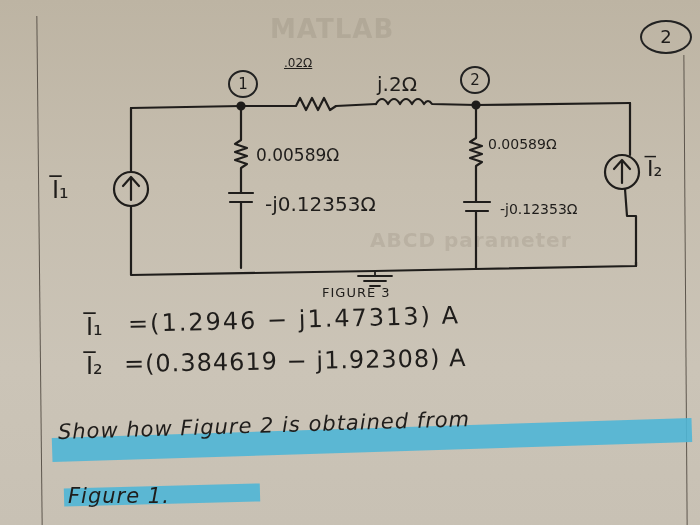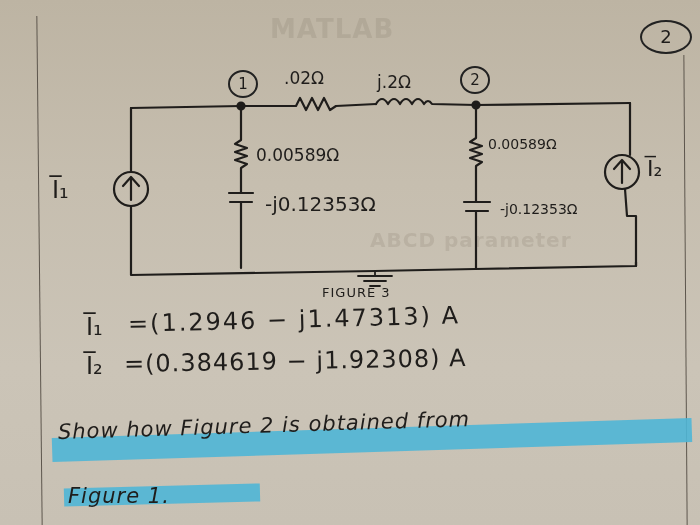--- a/index.html
+++ b/index.html
@@ -70,22 +70,22 @@
   <circle cx="622" cy="172" r="17"></circle>
   <path d="M622 183 L622 161 M614 169 L622 160 L630 169"></path>
   <path d="M625 189 L627 216 L636 216 L636 266"></path>
 
   <path d="M375 271 L375 275 M358 276 L392 276 M364 281 L386 281 M370 286 L380 286" stroke-width="1.8"></path>
 </svg>
 
 <div class="node-label" style="left:228px; top:70px;">1</div>
 <div class="node-label" style="left:460px; top:66px;">2</div>
 
-<div class="hand" style="left:284px; top:68px; font-size:17px;">.02Ω</div>
-<div class="hand" style="left:377px; top:72px; font-size:17px;">j.2Ω</div>
+<div class="hand" style="left:284px; top:56px; font-size:12px;text-decoration:underline;">.02Ω</div>
+<div class="hand" style="left:377px; top:72px; font-size:20px;">j.2Ω</div>
 <div class="hand" style="left:256px; top:145px; font-size:17px;">0.00589Ω</div>
 <div class="hand" style="left:265px; top:192px; font-size:20px;">-j0.12353Ω</div>
 <div class="hand" style="left:488px; top:136px; font-size:14px;">0.00589Ω</div>
 <div class="hand" style="left:500px; top:201px; font-size:14px;">-j0.12353Ω</div>
 
 <div class="hand" style="left:52px; top:176px; font-size:24px;">I̅₁</div>
 <div class="hand" style="left:647px; top:156px; font-size:22px;">I̅₂</div>
 
 <div class="hand" style="left:322px; top:285px; font-size:13px; letter-spacing:1px;">FIGURE 3</div>
 

